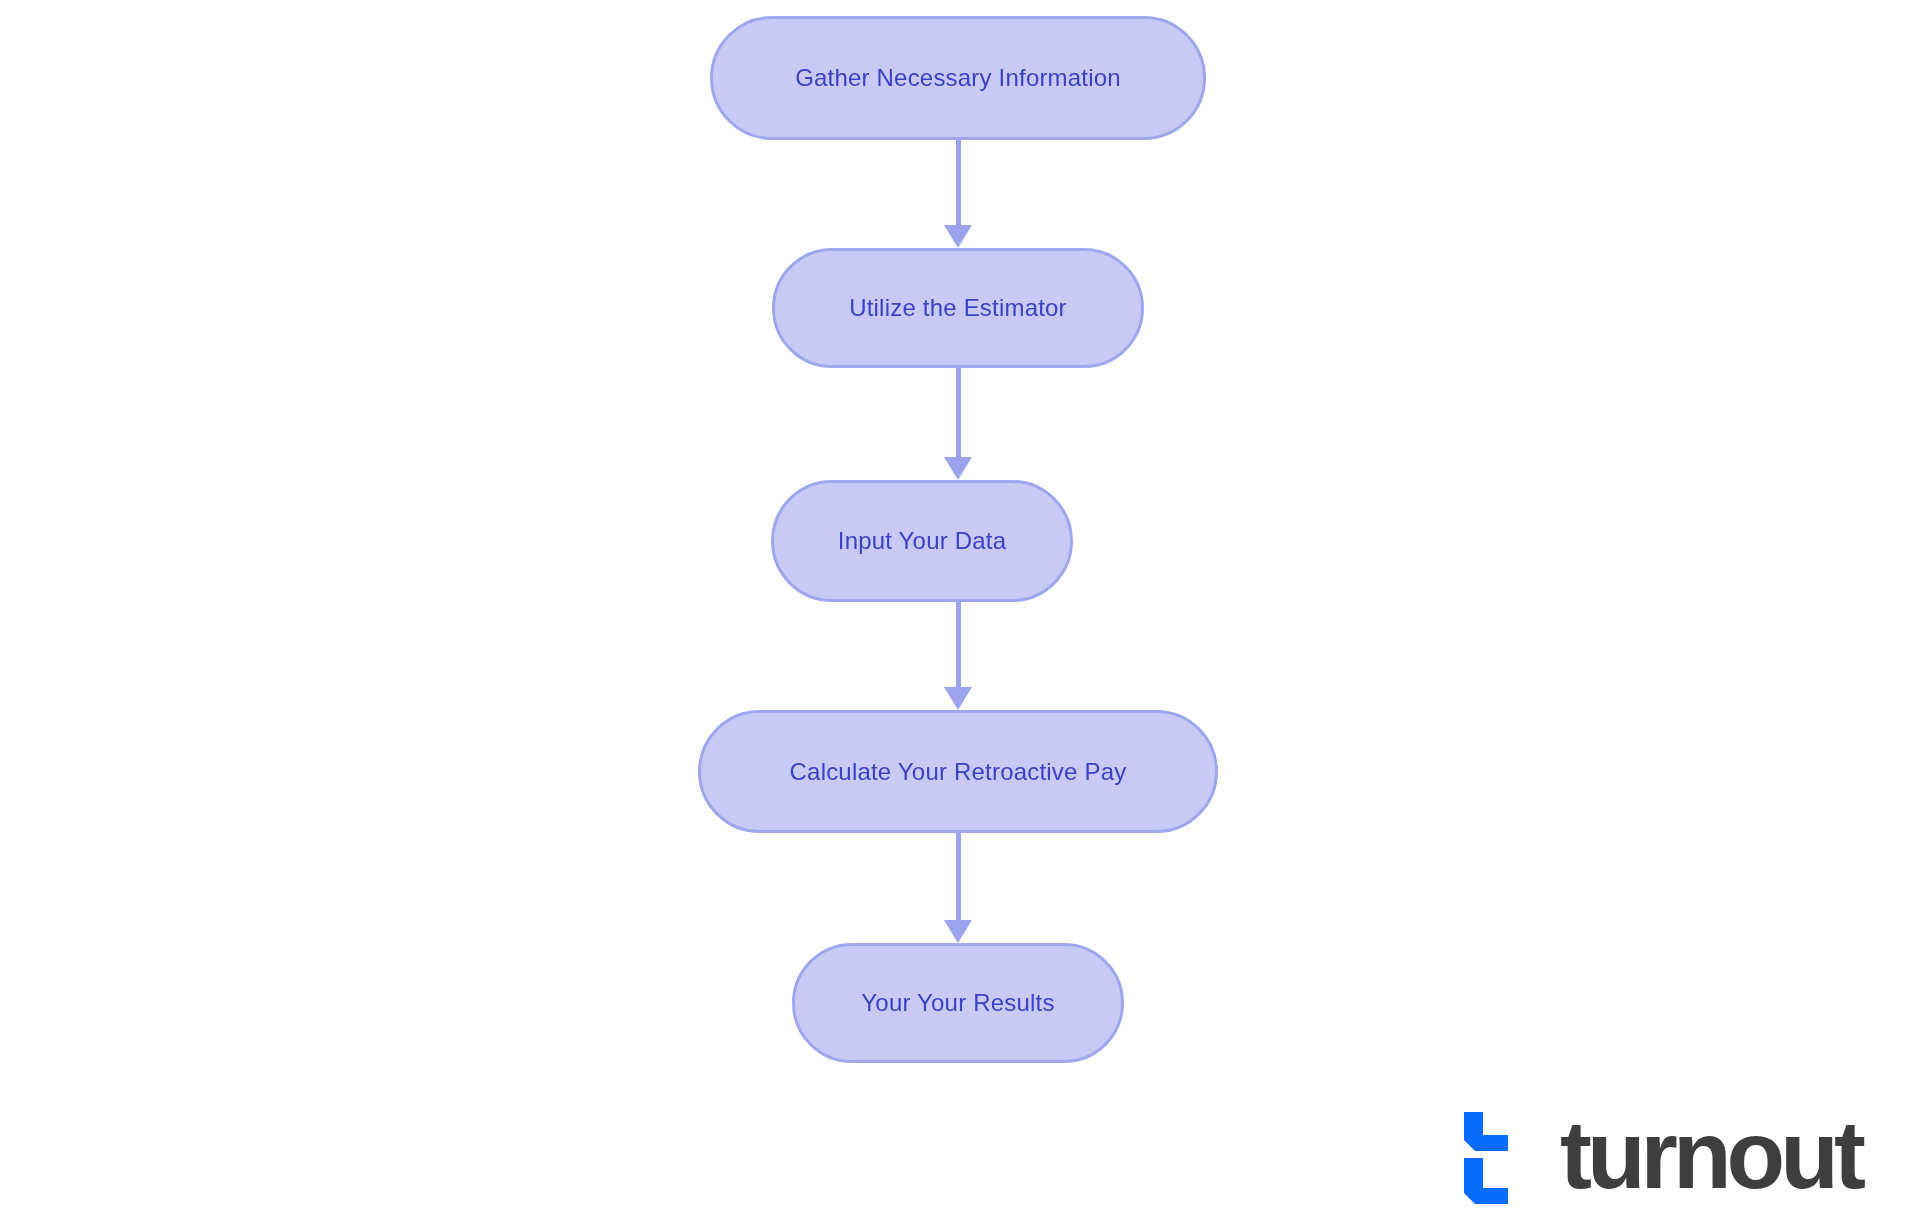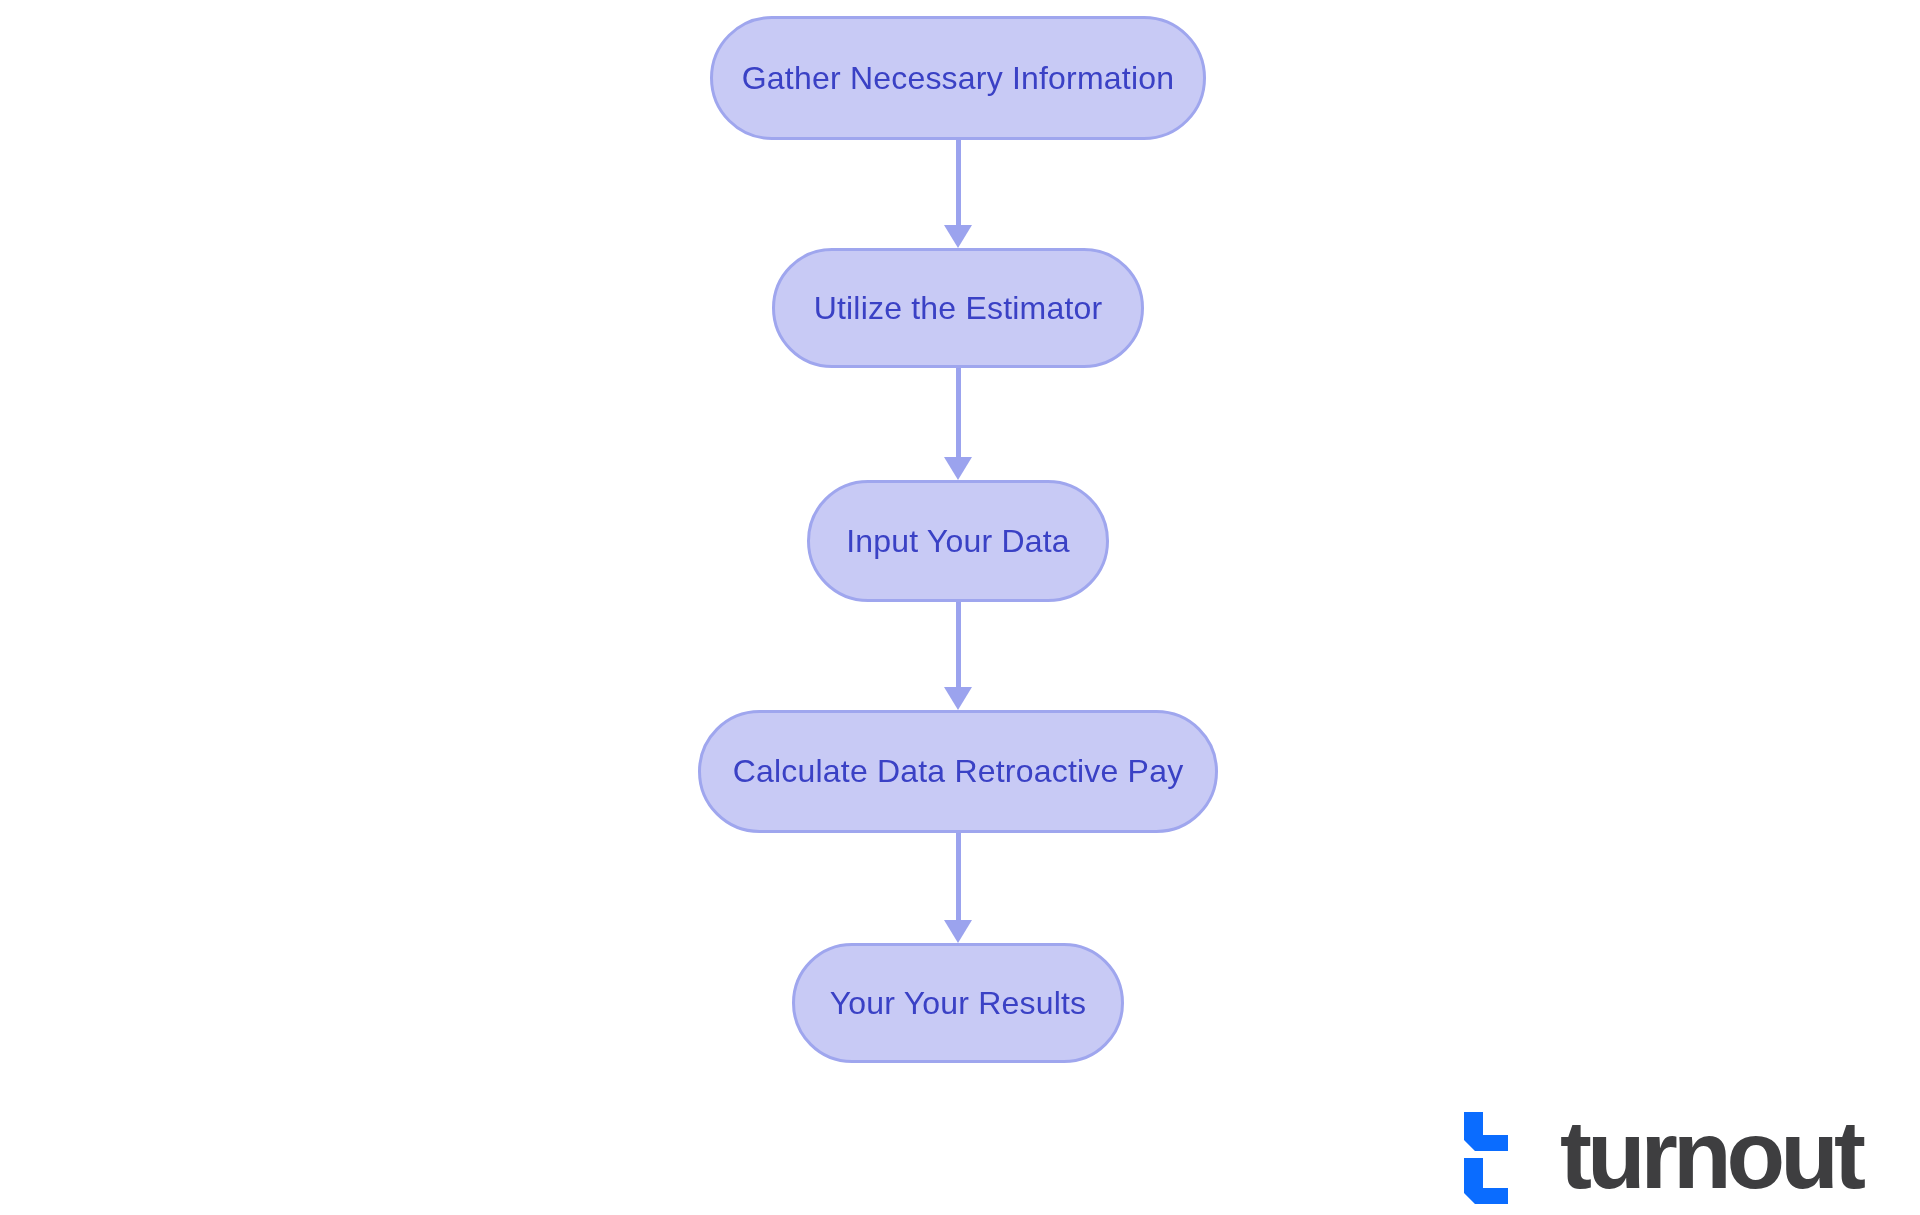--- a/index.html
+++ b/index.html
@@ -24,27 +24,27 @@
 
   .node {
     position: absolute;
     background: var(--node-fill);
     border: 3px solid var(--node-border);
     border-radius: 64px;
     display: flex;
     align-items: center;
     justify-content: center;
     color: var(--node-text);
-    font-size: 32px;
+    font-size: 24px;
     letter-spacing: 0.2px;
     white-space: nowrap;
   }
   .node-1 { left: 710px; top: 16px;  width: 496px; height: 124px; }
   .node-2 { left: 772px; top: 248px; width: 372px; height: 120px; align-items: center; }
-  .node-3 { left: 807px; top: 480px; width: 302px; height: 122px; }
+  .node-3 { left: 771px; top: 480px; width: 302px; height: 122px; }
   .node-4 { left: 698px; top: 710px; width: 520px; height: 123px; }
   .node-5 { left: 792px; top: 943px; width: 332px; height: 120px; }
 
   .arrow {
     position: absolute;
     left: 943px;
     width: 30px;
     display: flex;
     flex-direction: column;
     align-items: center;
@@ -111,21 +111,21 @@
   <div class="node node-3">
     <span>Input Your Data</span>
   </div>
 
   <div class="arrow arrow-3">
     <div class="line"></div>
     <div class="head"></div>
   </div>
 
   <div class="node node-4">
-    <span>Calculate Data Retroactive Pay</span>
+    <span>Calculate Your Retroactive Pay</span>
   </div>
 
   <div class="arrow arrow-4">
     <div class="line"></div>
     <div class="head"></div>
   </div>
 
   <div class="node node-5">
     <span>Your Your Results</span>
   </div>

